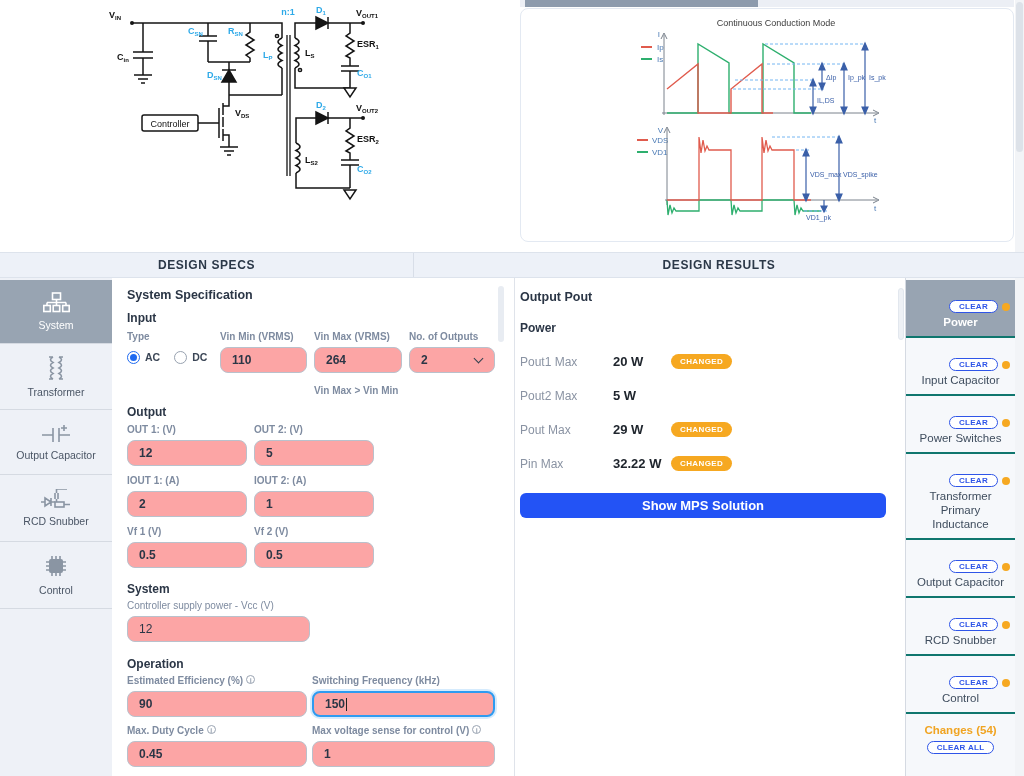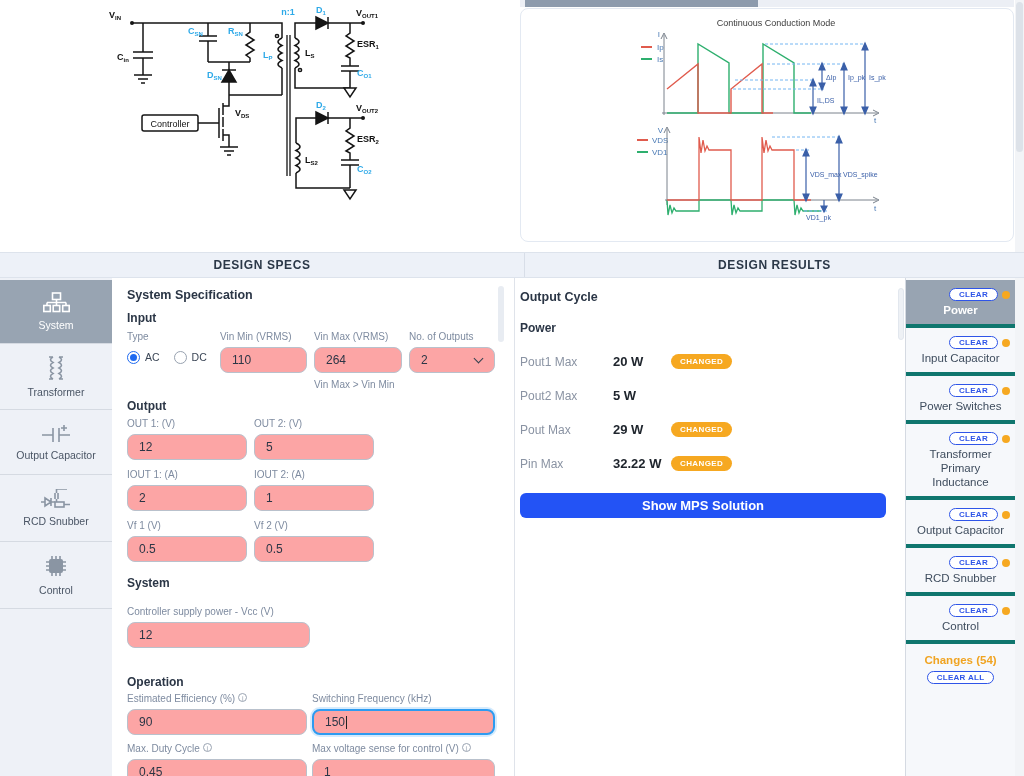--- a/index.html
+++ b/index.html
@@ -14,21 +14,21 @@
   #top-scrollbar { position:absolute; left:520px; top:0; width:494px; height:7px; background:#eceff5; }
   #top-scrollbar .thumb { position:absolute; left:5px; top:0; width:233px; height:7px; background:#8d9bad; }
   #right-strip { position:absolute; right:0; top:0; width:9px; height:776px; background:#f2f4f7; }
   #right-strip .thumb { position:absolute; left:1px; top:2px; width:7px; height:150px; background:#dde2e9; border-radius:4px; }
 
   
   #band { position:absolute; left:0; top:252px; width:1024px; height:26px; background:#edf1f8;
           border-top:1px solid #dde3ec; border-bottom:1px solid #dde3ec; display:flex; }
   #band .cell { display:flex; align-items:center; justify-content:center; font-size:12px; font-weight:bold;
                 letter-spacing:.6px; color:#2b3848; }
-  #band .cell.l { width:525px; border-right:1px solid #d8dee8; }
+  #band .cell.l { width:414px; border-right:1px solid #d8dee8; }
   #band .cell.r { flex:1; }
 
   
   #main { position:absolute; left:0; top:278px; width:1024px; height:498px; display:flex; }
 
   
   #lsb { width:112px; background:#eef1f7; padding-top:2px; }
   .lsb-item { display:flex; flex-direction:column; align-items:center; justify-content:center;
               border-bottom:1px solid #d5dae2; color:#4a5565; text-align:center; }
   .lsb-item svg { stroke:#8a95a3; fill:none; stroke-width:1.6; margin-bottom:6px; }
@@ -41,21 +41,21 @@
   #specs { width:403px; background:#fff; border-right:1px solid #dfe3ea; position:relative;
            padding:10px 0 0 15px; }
   #specs .vscroll { position:absolute; right:10px; top:8px; width:6px; height:56px; background:#e8ecf2; border-radius:3px; }
   .h1 { font-size:12.5px; font-weight:bold; color:#2b3646; }
   .h2 { font-size:12px; font-weight:bold; color:#2b3646; }
   .flabel { font-size:10px; color:#7e8ba0; margin-bottom:5px; white-space:nowrap; }
   .inp { height:26px; border:1px solid #b9c1cc; border-radius:8px; font-size:12px; color:#2b3646;
          display:flex; align-items:center; padding-left:11px; background:#fca5a5; }
   .inp.focus { border:2px solid #2e9bf0; box-shadow:0 0 0 2px rgba(66,165,245,.22); }
   .caret { display:inline-block; width:1px; height:13px; background:#222; margin-left:1px; }
-  .row { display:flex; }
+  .row { display:flex;font-weight:bold; }
   .info { display:inline-block; width:9px; height:9px; border:1px solid #9aa4b2; border-radius:50%;
           font-size:7px; color:#9aa4b2; text-align:center; line-height:9px; margin-left:3px; vertical-align:1px; }
   .radio { display:flex; margin-right:14px; font-size:10.5px; color:#3b4656; }
   .radio .ring { width:13px; height:13px; border:1.5px solid #98a2b0; border-radius:50%; margin-right:5px;
                  display:flex; align-items:center; justify-content:center; background:#fff; }
   .radio.sel .ring { border-color:#1f6af0; }
   .radio.sel .ring::after { content:""; width:7px; height:7px; border-radius:50%; background:#1f6af0; }
   .chev { width:7px; height:7px; border-right:1.6px solid #33404f; border-bottom:1.6px solid #33404f;
           transform:rotate(45deg); margin-left:auto; margin-right:12px; margin-top:-3px; }
   #accordion { width:367px; height:31px; background:#e9edf3; border-radius:6px 6px 0 0; margin-top:12px;
@@ -67,21 +67,21 @@
   .r-row { display:flex; align-items:center; margin-top:19px; }
   .r-label { width:93px; font-size:12px; color:#8a93a3; }
   .r-value { font-size:13px; font-weight:bold; color:#20262e; min-width:52px; }
   .badge { background:#f6a821; color:#fff; font-size:8px; font-weight:bold; letter-spacing:.4px;
            border-radius:9px; padding:3px 9px; margin-left:6px; }
   #cta { margin-top:22px; width:366px; height:25px; background:#2353f5; color:#fff; border:none;
          border-radius:6px; font-size:13px; font-weight:bold; font-family:inherit; }
 
   
   #rsb { width:110px; background:#f6f8fb; border-left:1px solid #d5dae2; padding-top:2px; }
-  .rsb-item { padding:8px 5px 7px; border-bottom:4px solid #0f766e; }
+  .rsb-item { padding:20px 5px 7px; border-bottom:2px solid #0f766e; }
   .rsb-top { display:flex; align-items:center; justify-content:flex-end; }
   .pill { border:1.5px solid #2f55e8; color:#2f55e8; background:#fff; font-size:8px; font-weight:bold;
           letter-spacing:.3px; border-radius:9px; padding:1px 9px; font-family:inherit; }
   .dot { width:8px; height:8px; background:#f6a821; border-radius:50%; margin-left:4px; }
   .rsb-lbl { text-align:center; font-size:11.5px; color:#3f4d5e; margin-top:2px; line-height:14px; }
   .rsb-item.active { background:#98a4b2; }
   .rsb-item.active .rsb-lbl { color:#fff; font-weight:bold; }
   #changes { padding-top:10px; text-align:center; }
   #changes .txt { color:#f0a422; font-size:11.5px; font-weight:bold; }
   #changes .pill { margin-top:5px; }
@@ -323,21 +323,21 @@
               </div>
           </div>
         </div>
         <div style="width:87px; margin-right:7px">
           <div class="flabel">Vin Min (VRMS)</div>
           <div class="inp">110</div>
         </div>
         <div style="width:88px; margin-right:7px">
           <div class="flabel">Vin Max (VRMS)</div>
           <div class="inp">264</div>
-          <div class="flabel" style="margin-top:6px">Vin Max &gt; Vin Min</div>
+          <div class="flabel" style="margin-top:12px">Vin Max &gt; Vin Min</div>
         </div>
         <div style="width:86px">
           <div class="flabel">No. of Outputs</div>
           <div class="inp">
               <span>2</span>
               <span class="chev"></span>
             </div>
         </div>
       </div>
 
@@ -367,24 +367,24 @@
             <div class="flabel">Vf 1 (V)</div>
             <div class="inp">0.5</div>
           </div>
         <div style="width:120px">
             <div class="flabel">Vf 2 (V)</div>
             <div class="inp">0.5</div>
           </div>
       </div>
 
       <div class="h2" style="margin-top:14px">System</div>
-      <div class="flabel" style="margin-top:16px">Controller supply power - Vcc (V)</div>
+      <div class="flabel" style="margin-top:4px">Controller supply power - Vcc (V)</div>
       <div class="inp" style="width:183px">12</div>
 
-      <div class="h2" style="margin-top:27px">Operation</div>
+      <div class="h2" style="margin-top:15px">Operation</div>
       <div class="row" style="margin-top:4px">
         <div style="width:180px; margin-right:5px">
           <div class="flabel"><span>Estimated Efficiency (%)</span><span class="info">i</span></div>
           <div class="inp">90</div>
         </div>
         <div style="width:183px">
           <div class="flabel">Switching Frequency (kHz)</div>
           <div class="inp focus">
               <span>150</span>
               <span class="caret"></span>
@@ -403,21 +403,21 @@
       </div>
 
       <div id="accordion">
         
         
       </div>
     </div>
 
     <div id="results">
       <div class="vscroll"></div>
-      <div class="h1">Output Cycle</div>
+      <div class="h1">Output Pout</div>
       <div class="h2" style="margin-top:17px">Power</div>
 
       <div class="r-row">
         <div class="r-label">Pout1 Max</div>
         <div class="r-value">20 W</div>
         <span class="badge">CHANGED</span>
       </div>
       <div class="r-row">
         <div class="r-label">Pout2 Max</div>
         <div class="r-value">5 W</div>

